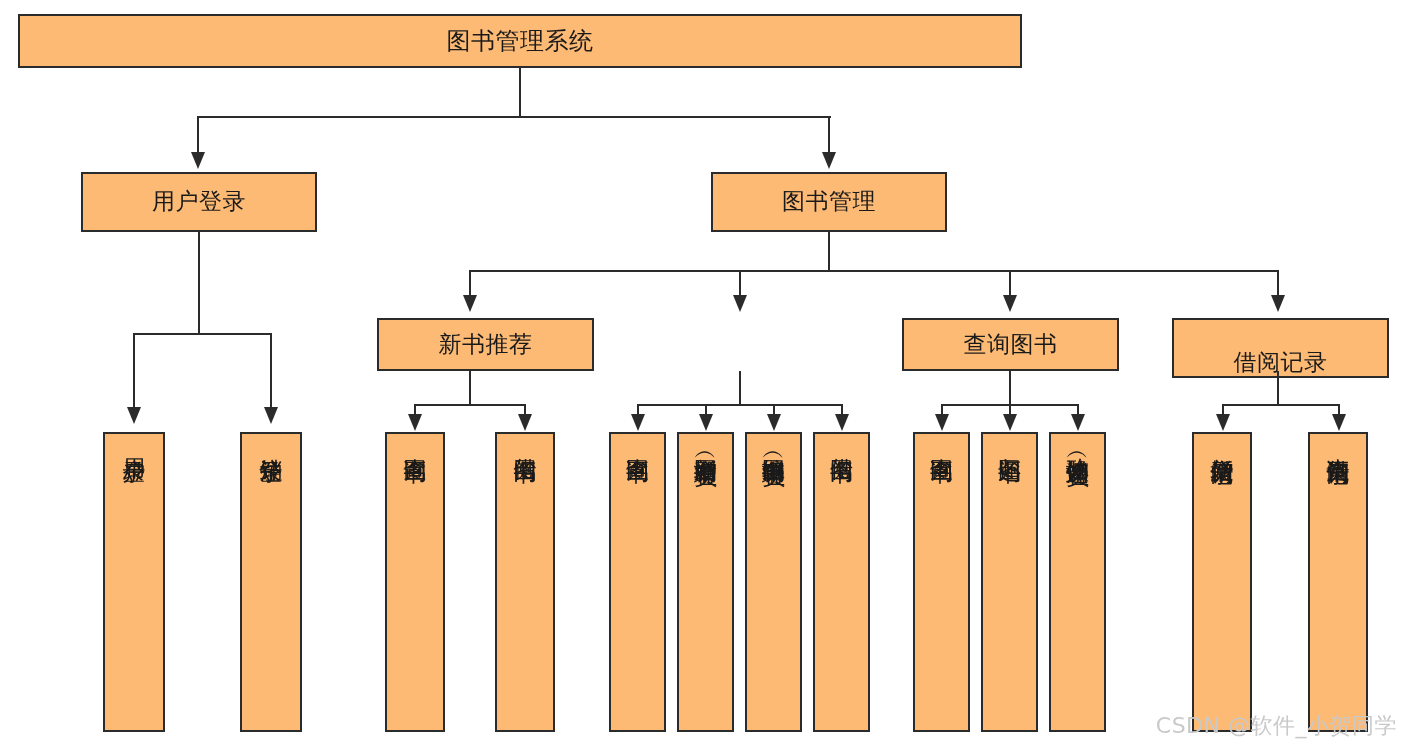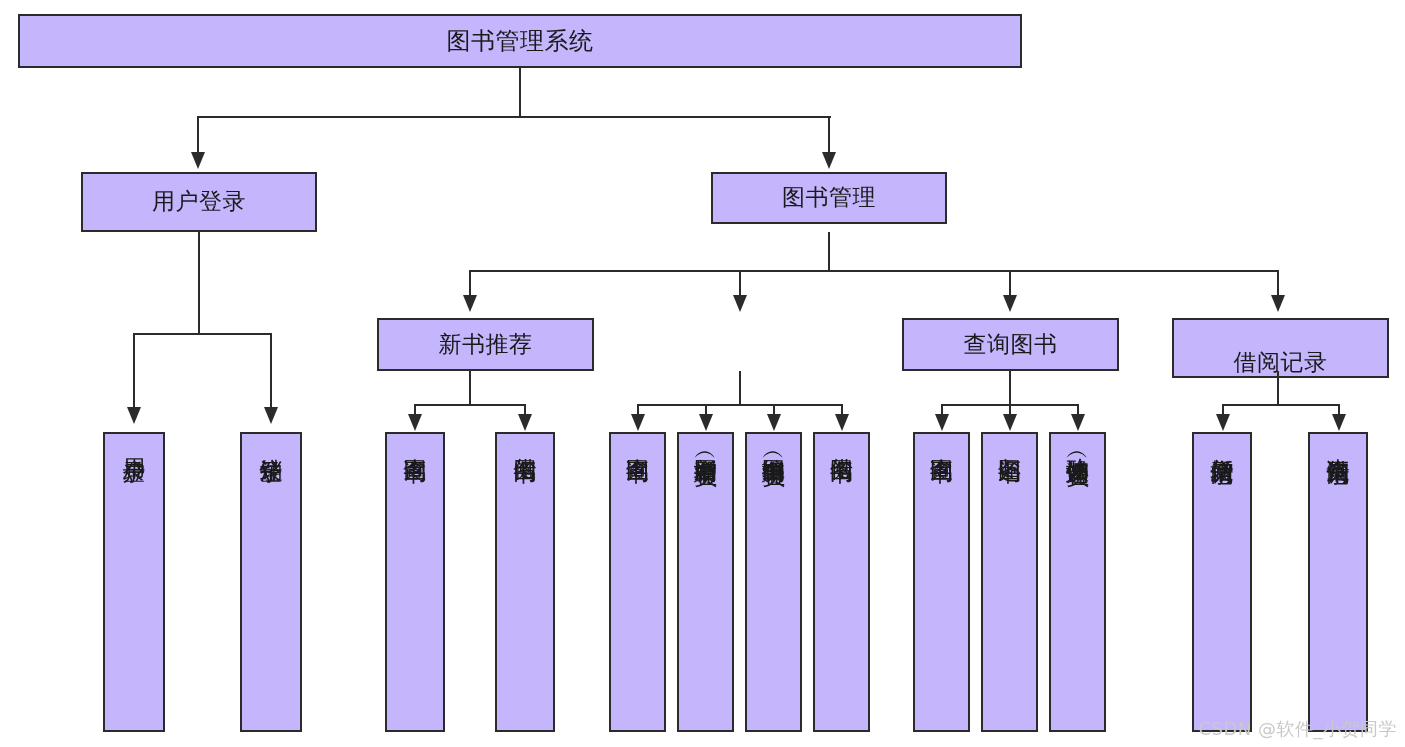--- a/index.html
+++ b/index.html
@@ -14,21 +14,21 @@
     position: relative;
     width: 1405px;
     height: 747px;
     background: #ffffff;
     overflow: hidden;
   }
   .node {
     position: absolute;
     box-sizing: border-box;
     border: 2px solid #2b2b2b;
-    background: #c4b5fd;
+    background: #fdba74;
     display: flex;
     align-items: center;
     justify-content: center;
     color: #1a1a1a;
   }
   .node .lbl {
     display: block;
     text-align: center;
     line-height: 1.18;
     white-space: nowrap;
@@ -71,21 +71,21 @@
     width: 0;
     height: 0;
     border-left: 7px solid transparent;
     border-right: 7px solid transparent;
     border-top: 17px solid #2b2b2b;
   }
   #watermark {
     position: absolute;
     right: 8px;
     bottom: 6px;
-    font-size: 18px;
+    font-size: 22px;
     color: #c9c9c9;
     letter-spacing: 0.5px;
     white-space: nowrap;
     user-select: none;
   }
 </style>
 </head>
 <body>
 
 <div id="canvas">
@@ -100,21 +100,21 @@
 
   <div class="vline" style="left:197px; top:116px; height:38px;"></div>
   <div class="arrow" style="left:191px; top:152px;"></div>
   <div class="vline" style="left:828px; top:116px; height:38px;"></div>
   <div class="arrow" style="left:822px; top:152px;"></div>
 
   <div class="node horiz" id="node-user-login" style="left:81px; top:172px; width:236px; height:60px;">
     <span class="lbl">用户登录</span>
   </div>
 
-  <div class="node horiz" id="node-book-manage" style="left:711px; top:172px; width:236px; height:52px;">
+  <div class="node horiz" id="node-book-manage" style="left:711px; top:172px; width:236px; height:60px;">
     <span class="lbl">图书管理</span>
   </div>
 
   <div class="vline" style="left:198px; top:232px; height:102px;"></div>
   <div class="hline" style="left:133px; top:333px; width:139px;"></div>
   <div class="vline" style="left:133px; top:333px; height:76px;"></div>
   <div class="arrow" style="left:127px; top:407px;"></div>
   <div class="vline" style="left:270px; top:333px; height:76px;"></div>
   <div class="arrow" style="left:264px; top:407px;"></div>
 

